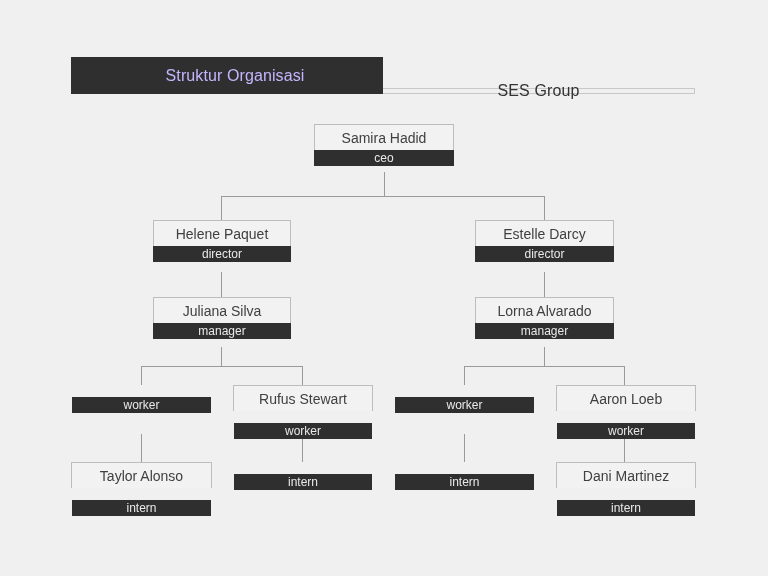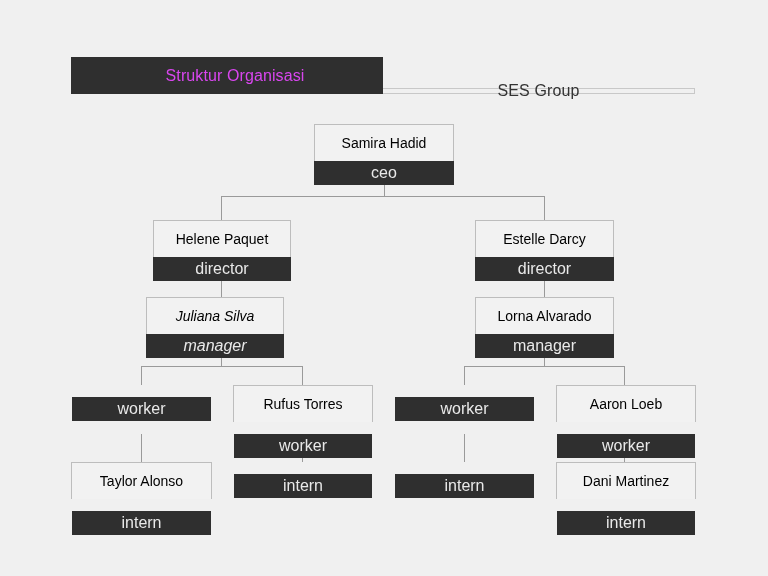--- a/index.html
+++ b/index.html
@@ -33,21 +33,21 @@
     flex: 1 1 50%;
     display: flex;
     align-items: center;
     justify-content: center;
     font-size: 16px;
     box-sizing: border-box;
     letter-spacing: 0.1px;
   }
   .header-tab.dark {
     background: #2f2f2f;
-    color: #d946ef;
+    color: #c4b5fd;
     padding-left: 16px;
   }
   .header-tab.light {
     background: #f0f0f0;
     color: #333333;
     border: 1px solid #c8c8c8;
     border-left: none;
     margin-top: 31px;
   }
 
@@ -61,38 +61,38 @@
 
   
   .node {
     position: absolute;
     box-sizing: border-box;
   }
   .node-name {
     background: #f2f2f2;
     border: 1px solid #bdbdbd;
     border-bottom: none;
-    color: #000000;
+    color: #404040;
     font-size: 14px;
     display: flex;
     align-items: center;
     justify-content: center;
     box-sizing: border-box;
-    height: 37px;
+    height: 26px;
     white-space: nowrap;
   }
   .node-role {
     background: #2f2f2f;
     color: #e9e9e9;
-    font-size: 16px;
+    font-size: 12px;
     display: flex;
     align-items: center;
     justify-content: center;
     box-sizing: border-box;
-    height: 24px;
+    height: 16px;
     white-space: nowrap;
   }
   .node.inset .node-role {
     margin: 12px 1px 1px 1px;
   }
 </style>
 </head>
 <body>
 
 <div id="stage">
@@ -132,34 +132,34 @@
 
   <div class="node" style="left:153px; top:220px; width:138px;">
     <div class="node-name">Helene Paquet</div>
     <div class="node-role">director</div>
   </div>
   <div class="node" style="left:475px; top:220px; width:139px;">
     <div class="node-name">Estelle Darcy</div>
     <div class="node-role">director</div>
   </div>
 
-  <div class="node" style="left:146px; top:297px; width:138px;font-style:italic;">
+  <div class="node" style="left:153px; top:297px; width:138px;">
     <div class="node-name">Juliana Silva</div>
     <div class="node-role">manager</div>
   </div>
   <div class="node" style="left:475px; top:297px; width:139px;border-radius:18px;">
     <div class="node-name">Lorna Alvarado</div>
     <div class="node-role">manager</div>
   </div>
 
   <div class="node inset" style="left:71px; top:385px; width:141px;">
     <div class="node-role">worker</div>
   </div>
   <div class="node inset" style="left:233px; top:385px; width:140px;">
-    <div class="node-name">Rufus Torres</div>
+    <div class="node-name">Rufus Stewart</div>
     <div class="node-role">worker</div>
   </div>
   <div class="node inset" style="left:394px; top:385px; width:141px;">
     <div class="node-role">worker</div>
   </div>
   <div class="node inset" style="left:556px; top:385px; width:140px;">
     <div class="node-name">Aaron Loeb</div>
     <div class="node-role">worker</div>
   </div>
 

